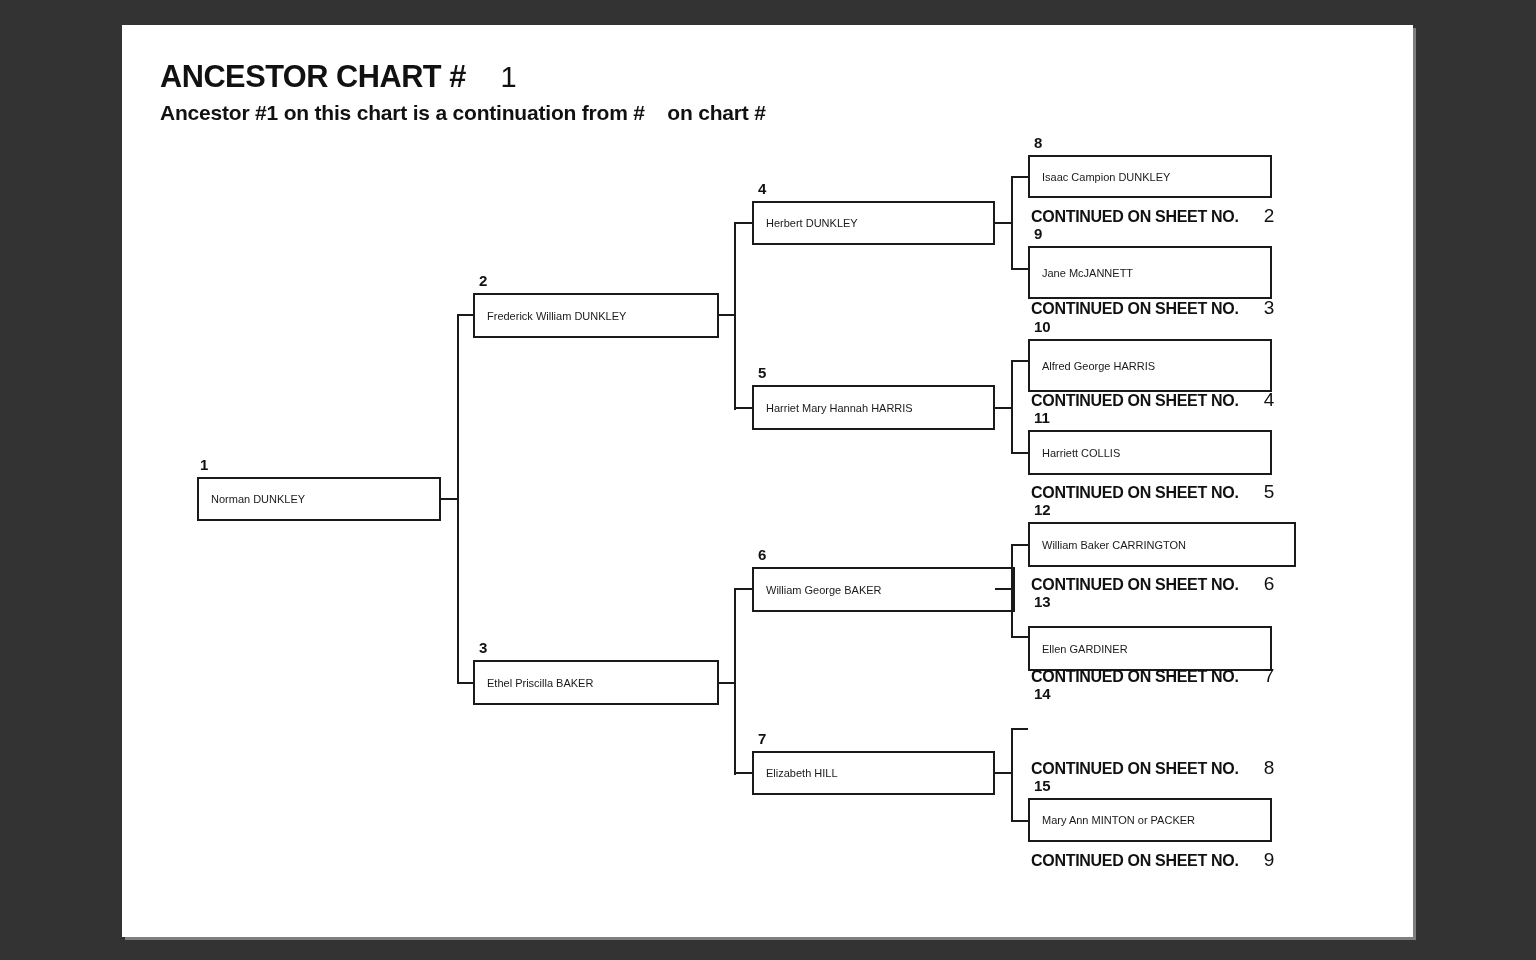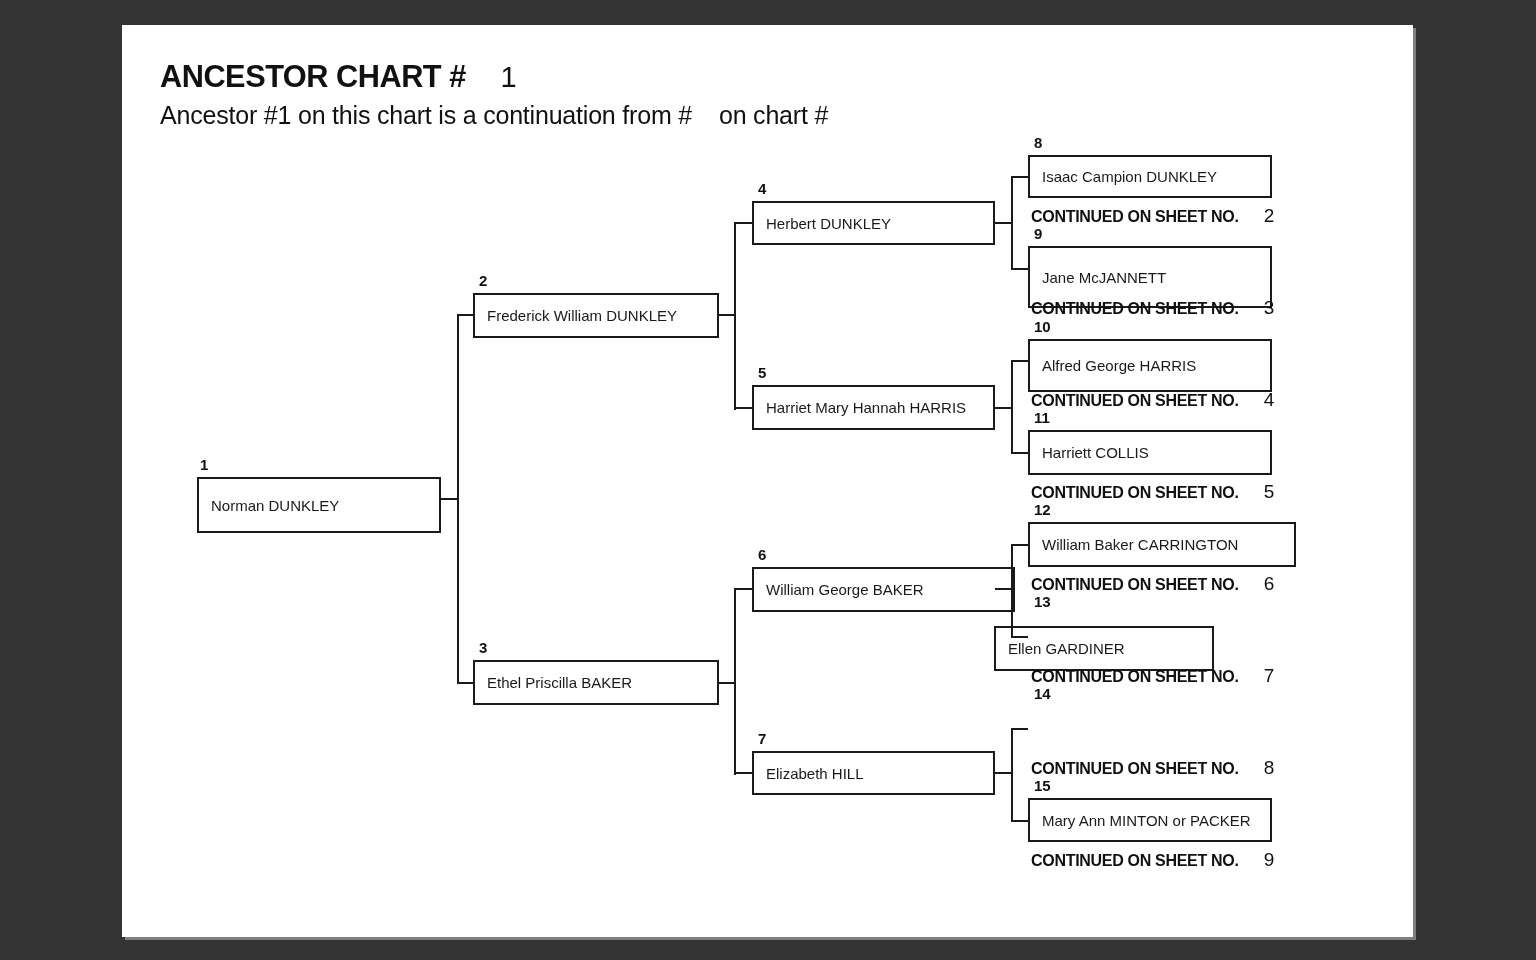--- a/index.html
+++ b/index.html
@@ -35,35 +35,35 @@
     transform-origin: left;
   }
   .title-num {
     font-size: 29px;
     font-weight: 400;
     margin-left: 22px;
   }
   .subtitle {
     position: absolute;
     left: 38px; top: 76px;
-    font-size: 25px;
-    font-weight: normal;
+    font-size: 21px;
+    font-weight: bold;
     letter-spacing: -0.2px;
     color: #111111;
     white-space: pre;
   }
   .box {
     position: absolute;
     box-sizing: border-box;
     border: 2px solid #1a1a1a;
     background: #ffffff;
     display: flex;
     align-items: center;
     padding-left: 12px;
-    font-size: 15px;
+    font-size: 11px;
     color: #1a1a1a;
     white-space: nowrap;
   }
   .num {
     position: absolute;
     font-size: 15px;
     font-weight: bold;
     color: #111111;
     line-height: 18px;
   }
@@ -95,21 +95,21 @@
 <div class="stage">
   <div class="page">
 
     <div class="title-row">
       <span class="title-main">ANCESTOR CHART #</span>
       <span class="title-num">1</span>
     </div>
     <div class="subtitle">Ancestor #1 on this chart is a continuation from #    on chart #</div>
 
     <div class="num" style="left:78px; top:431px;">1</div>
-    <div class="box" style="left:75px; top:452px; width:244px; height:56px;">
+    <div class="box" style="left:75px; top:452px; width:244px; height:44px;">
       <span>Norman DUNKLEY</span>
     </div>
 
     <div class="num" style="left:357px; top:247px;">2</div>
     <div class="box" style="left:351px; top:268px; width:246px; height:45px;">
       <span>Frederick William DUNKLEY</span>
     </div>
 
     <div class="num" style="left:357px; top:614px;">3</div>
     <div class="box" style="left:351px; top:635px; width:246px; height:45px;">
@@ -139,21 +139,21 @@
     <div class="num" style="left:912px; top:109px;">8</div>
     <div class="box" style="left:906px; top:130px; width:244px; height:43px;">
       <span>Isaac Campion DUNKLEY</span>
     </div>
     <div class="cont" style="left:909px; top:180px;">
       <span class="cont-label">CONTINUED ON SHEET NO.</span>
       <span class="cont-num">2</span>
     </div>
 
     <div class="num" style="left:912px; top:200px;">9</div>
-    <div class="box" style="left:906px; top:221px; width:244px; height:62px;">
+    <div class="box" style="left:906px; top:221px; width:244px; height:53px;">
       <span>Jane McJANNETT</span>
     </div>
     <div class="cont" style="left:909px; top:272px;">
       <span class="cont-label">CONTINUED ON SHEET NO.</span>
       <span class="cont-num">3</span>
     </div>
 
     <div class="num" style="left:912px; top:293px;text-align:right;">10</div>
     <div class="box" style="left:906px; top:314px; width:244px; height:53px;">
       <span>Alfred George HARRIS</span>
@@ -175,21 +175,21 @@
     <div class="num" style="left:912px; top:476px;">12</div>
     <div class="box" style="left:906px; top:497px; width:268px; height:45px;">
       <span>William Baker CARRINGTON</span>
     </div>
     <div class="cont" style="left:909px; top:548px;">
       <span class="cont-label">CONTINUED ON SHEET NO.</span>
       <span class="cont-num">6</span>
     </div>
 
     <div class="num" style="left:912px; top:568px;">13</div>
-    <div class="box" style="left:872px; top:589px; width:220px; height:45px;margin-top:12px;">
+    <div class="box" style="left:906px; top:589px; width:244px; height:45px;margin-top:12px;">
       <span>Ellen GARDINER</span>
     </div>
     <div class="cont" style="left:909px; top:640px;">
       <span class="cont-label">CONTINUED ON SHEET NO.</span>
       <span class="cont-num">7</span>
     </div>
 
     <div class="num" style="left:912px; top:660px;">14</div>
     <div class="cont" style="left:909px; top:732px;">
       <span class="cont-label">CONTINUED ON SHEET NO.</span>

